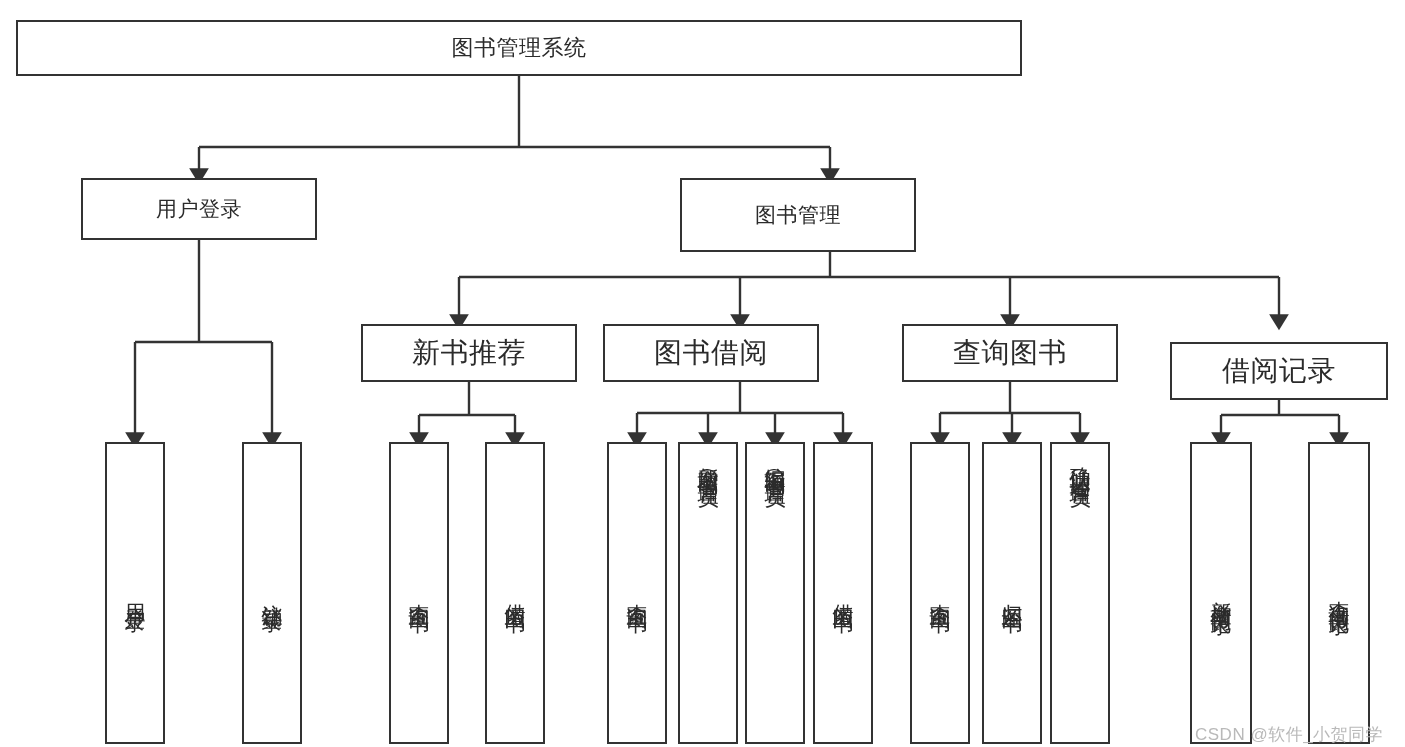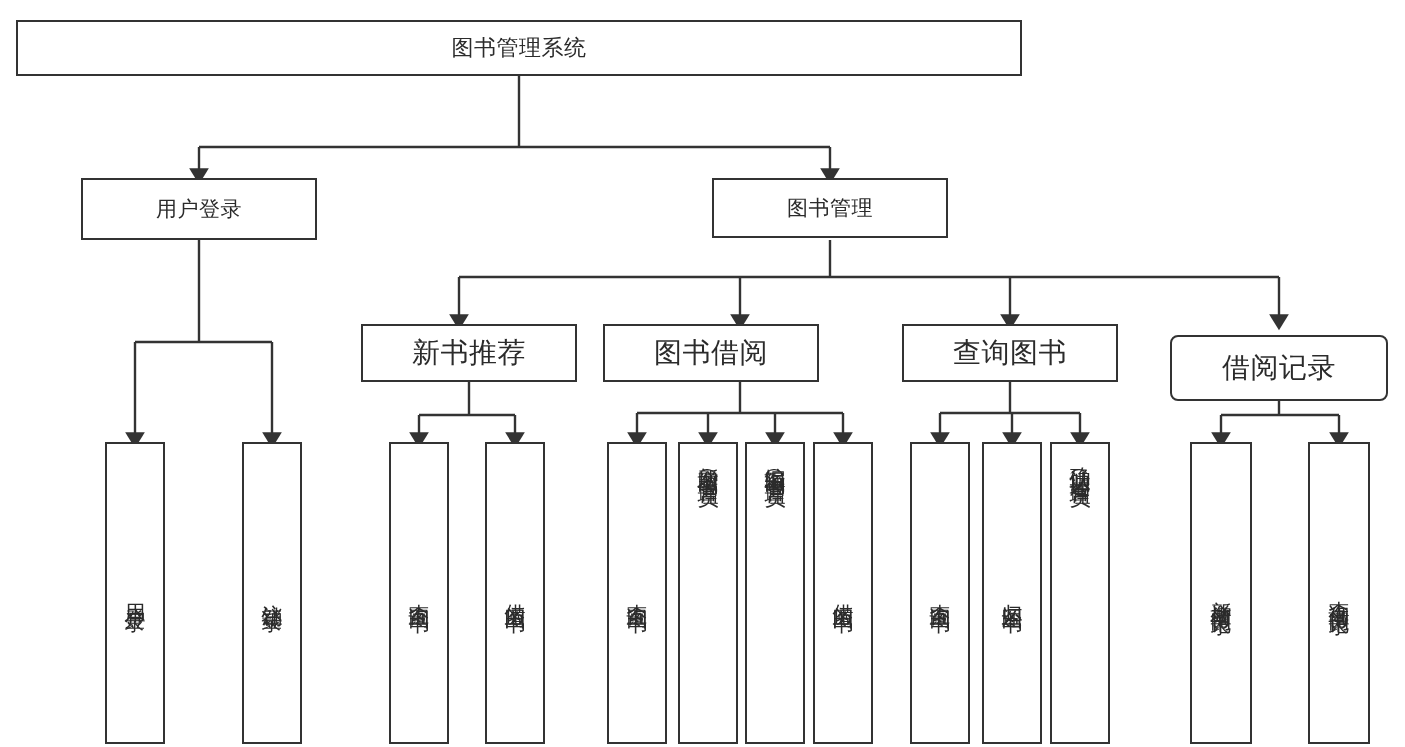--- a/index.html
+++ b/index.html
@@ -104,33 +104,33 @@
       </g>
   </svg>
 
   <div id="node-layer">
       <div class="node root" style="left: 16px; top: 13px; width: 1006px; height: 56px;">
         <span class="node-label">图书管理系统</span>
       </div>
       <div class="node level1" style="left: 81px; top: 171px; width: 236px; height: 62px;">
         <span class="node-label">用户登录</span>
       </div>
-      <div class="node level1" style="left: 712px; top: 171px; width: 236px; height: 60px; font-family: Liberation Serif, serif;">
+      <div class="node level1" style="left: 680px; top: 171px; width: 236px; height: 74px; font-family: Liberation Serif, serif;">
         <span class="node-label">图书管理</span>
       </div>
       <div class="node level2" style="left: 361px; top: 317px; width: 216px; height: 58px;">
         <span class="node-label">新书推荐</span>
       </div>
       <div class="node level2" style="left: 603px; top: 317px; width: 216px; height: 58px;">
         <span class="node-label">图书借阅</span>
       </div>
       <div class="node level2" style="left: 902px; top: 317px; width: 216px; height: 58px;">
         <span class="node-label">查询图书</span>
       </div>
-      <div class="node level2" style="left: 1170px; top: 328px; width: 218px; height: 66px; border-radius: 8px;">
+      <div class="node level2" style="left: 1170px; top: 335px; width: 218px; height: 58px;">
         <span class="node-label">借阅记录</span>
       </div>
       <div class="node leaf vertical" style="left: 105px; top: 435px; width: 60px; height: 302px;">
         <span class="node-label">用户登录</span>
       </div>
       <div class="node leaf vertical" style="left: 242px; top: 435px; width: 60px; height: 302px;">
         <span class="node-label">注销登录</span>
       </div>
       <div class="node leaf vertical" style="left: 389px; top: 435px; width: 60px; height: 302px;">
         <span class="node-label">查询图书</span>
@@ -160,14 +160,15 @@
         <span class="node-label">确认归还（管理员）</span>
       </div>
       <div class="node leaf vertical" style="left: 1190px; top: 435px; width: 62px; height: 302px;">
         <span class="node-label">新增借阅记录</span>
       </div>
       <div class="node leaf vertical" style="left: 1308px; top: 435px; width: 62px; height: 302px;">
         <span class="node-label">查询借阅记录</span>
       </div>
     </div>
 
+  <div class="watermark" style="left: 1195px; top: 716px;">CSDN @软件_小贺同学</div>
 
 </div>
 
 </body></html>

